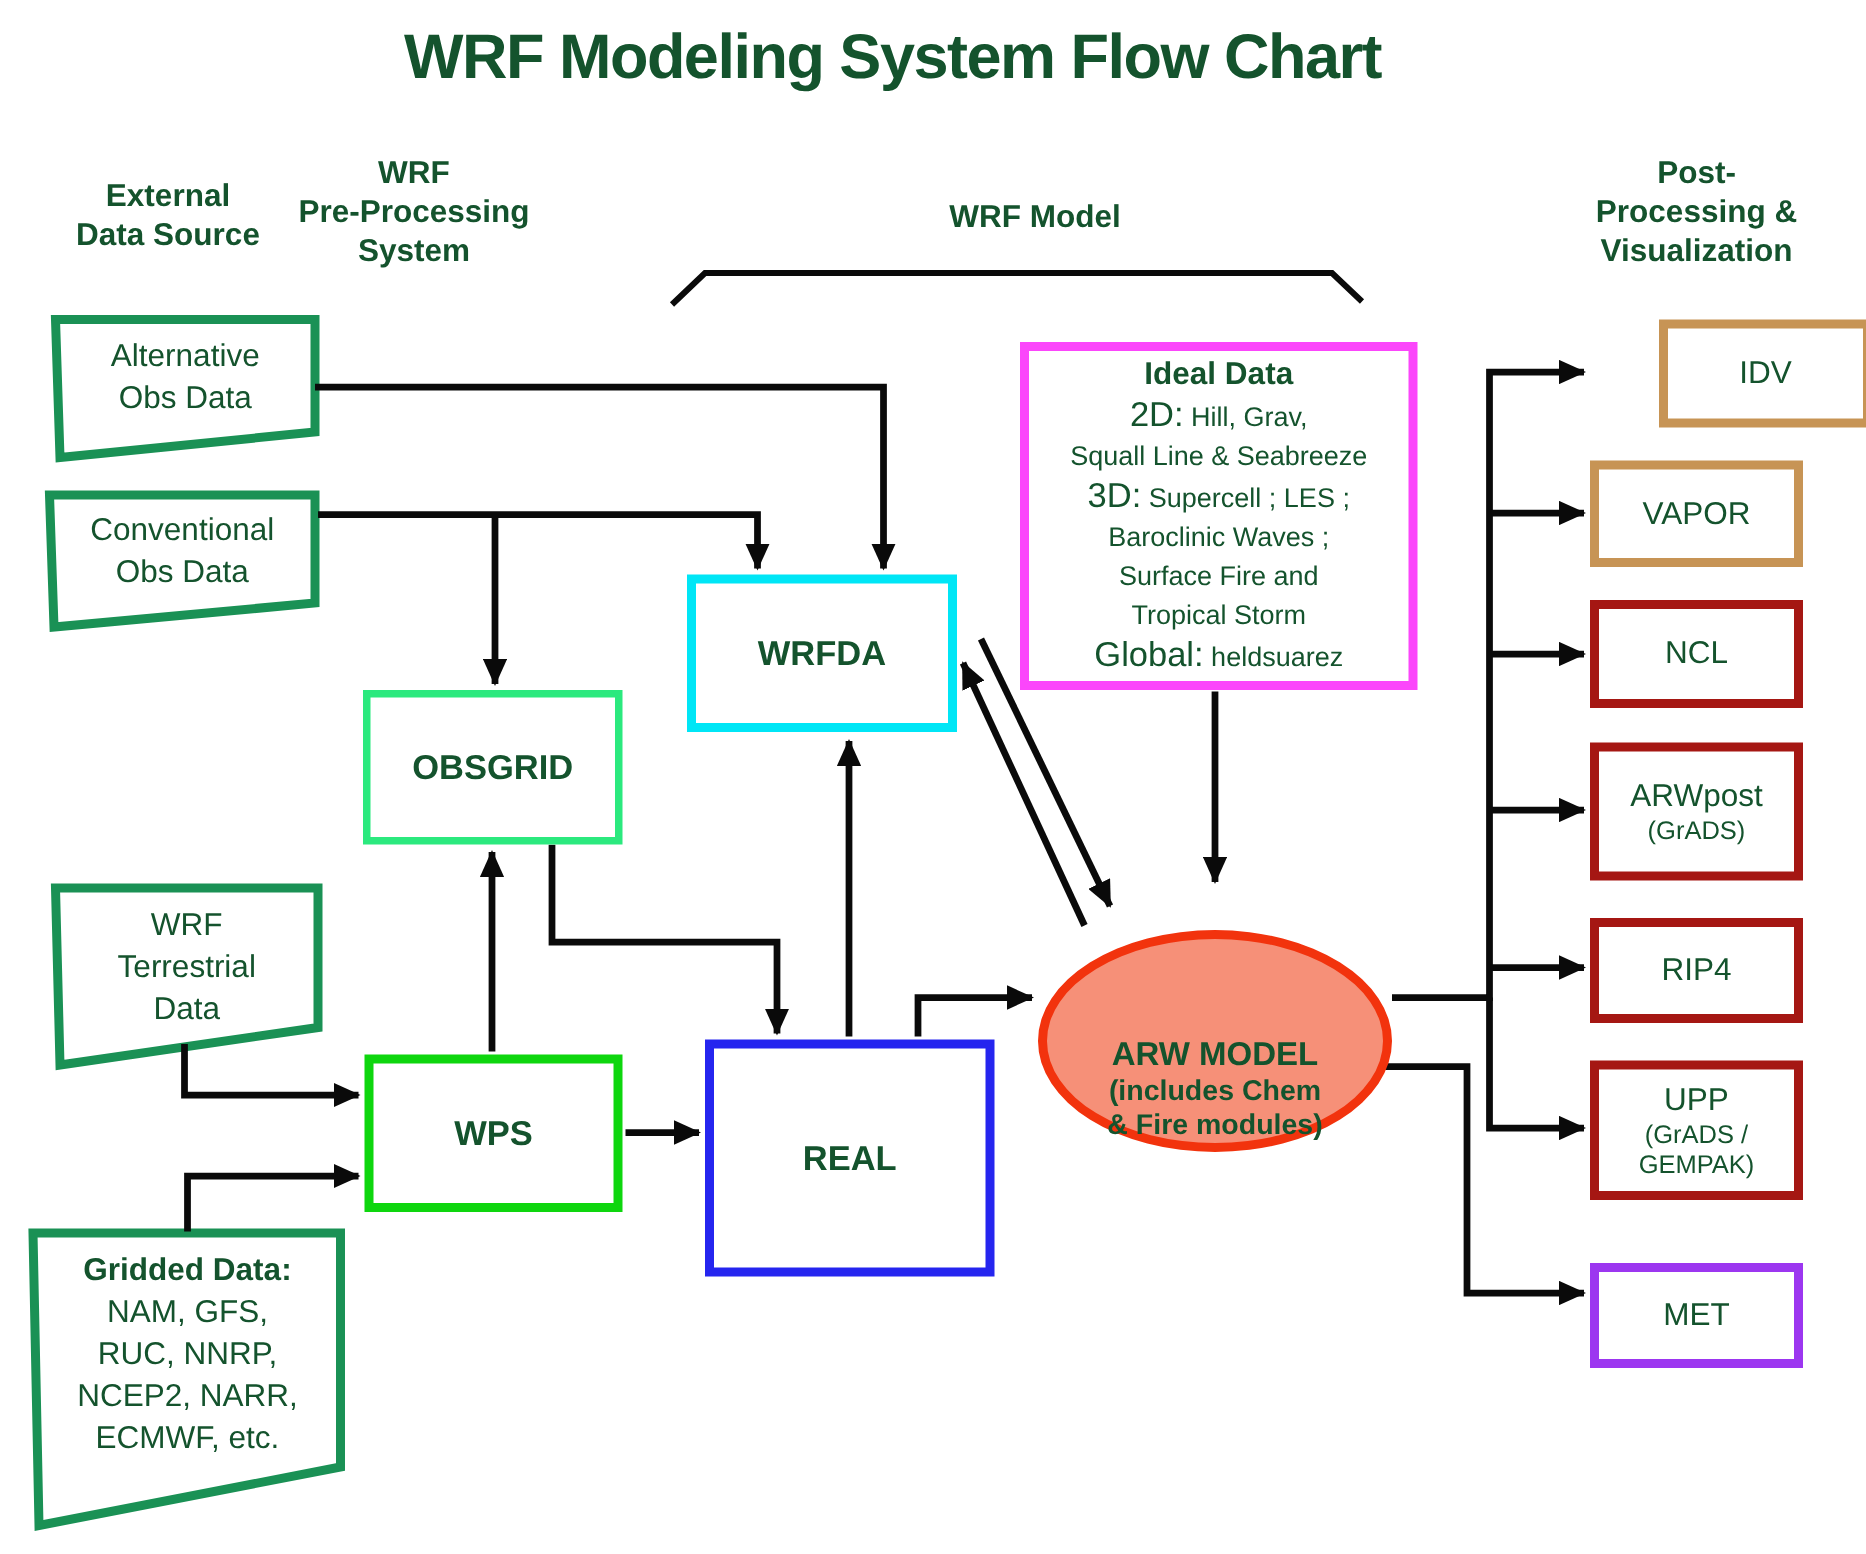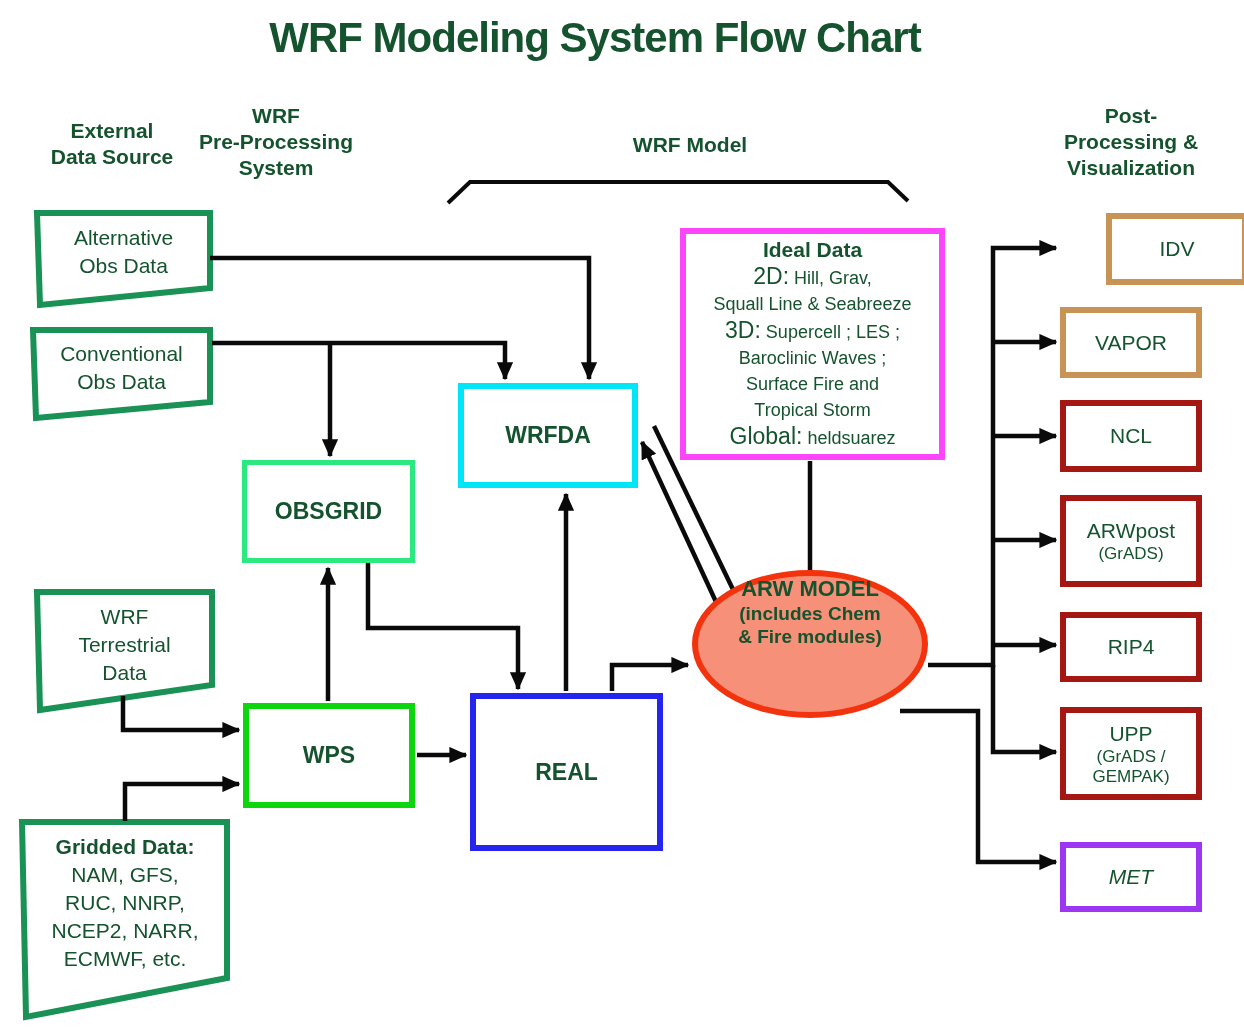--- a/index.html
+++ b/index.html
@@ -20,28 +20,28 @@
   }
   .plabel { font-size:23px; font-weight:bold; }
   .obsgrid { border:5px solid var(--obsgrid_green); }
   .wrfda   { border:6px solid var(--wrfda_cyan); }
   .wps     { border:6px solid var(--wps_green); }
   .real    { border:6px solid var(--real_blue); }
   .ideal   { border:6px solid var(--ideal_magenta);text-align:center; }
   .postbox { font-size:21px; }
   .tan     { border:6px solid var(--tan); }
   .dred    { border:6px solid var(--dark_red); }
-  .purp    { border:6px solid var(--purple);font-style:italic; }
+  .purp    { border:6px solid var(--purple); }
   .sub     { font-size:17px; line-height:20px; }
   .main    { line-height:26px; }
   .ellipse {
     position:absolute; box-sizing:border-box; z-index:2;
-    left:692px; top:570px; width:236px; height:148px; border-radius:50%;
+    left:692px; top:620px; width:236px; height:148px; border-radius:50%;
     border:6px solid var(--arw_border); background:var(--arw_fill);
-    display:flex; flex-direction:column; align-items:center; justify-content:flex-start;
+    display:flex; flex-direction:column; align-items:center; justify-content:flex-end;
     text-align:center; font-weight:bold;
   }
   .ellipse .l1 { font-size:22px; line-height:26px; }
   .ellipse .l2 { font-size:19px; line-height:23px; }
   .idealTxt { font-size:18px; line-height:26px; }
   .idealTxt .ttl { font-size:21px; font-weight:bold; }
   .idealTxt .big { font-size:23px; margin-right:5px; }
 </style>
 </head>
 <body>

